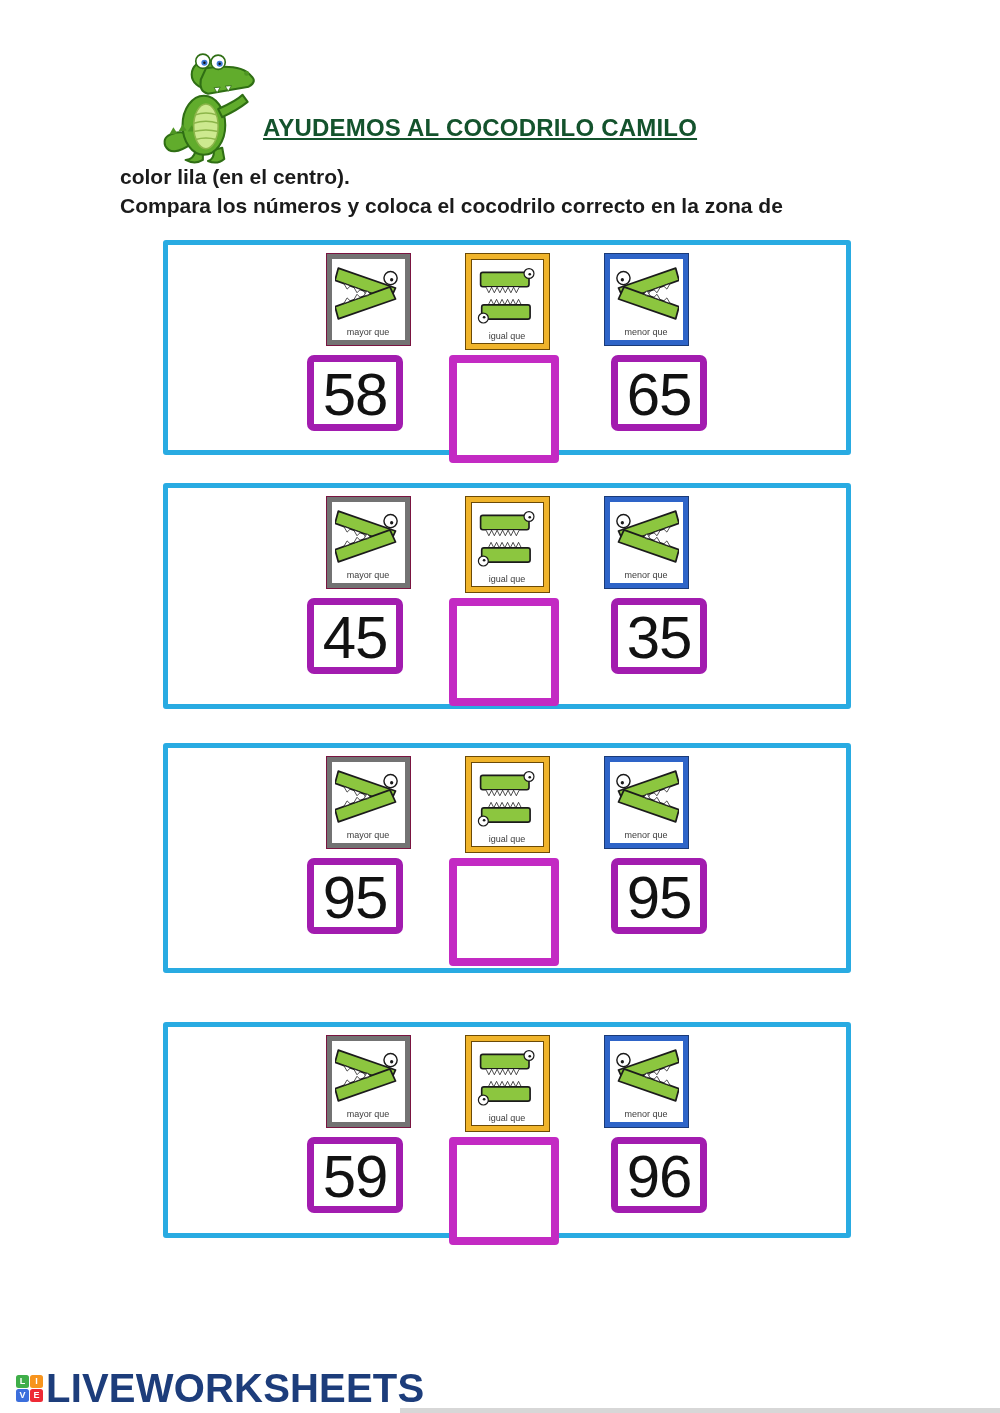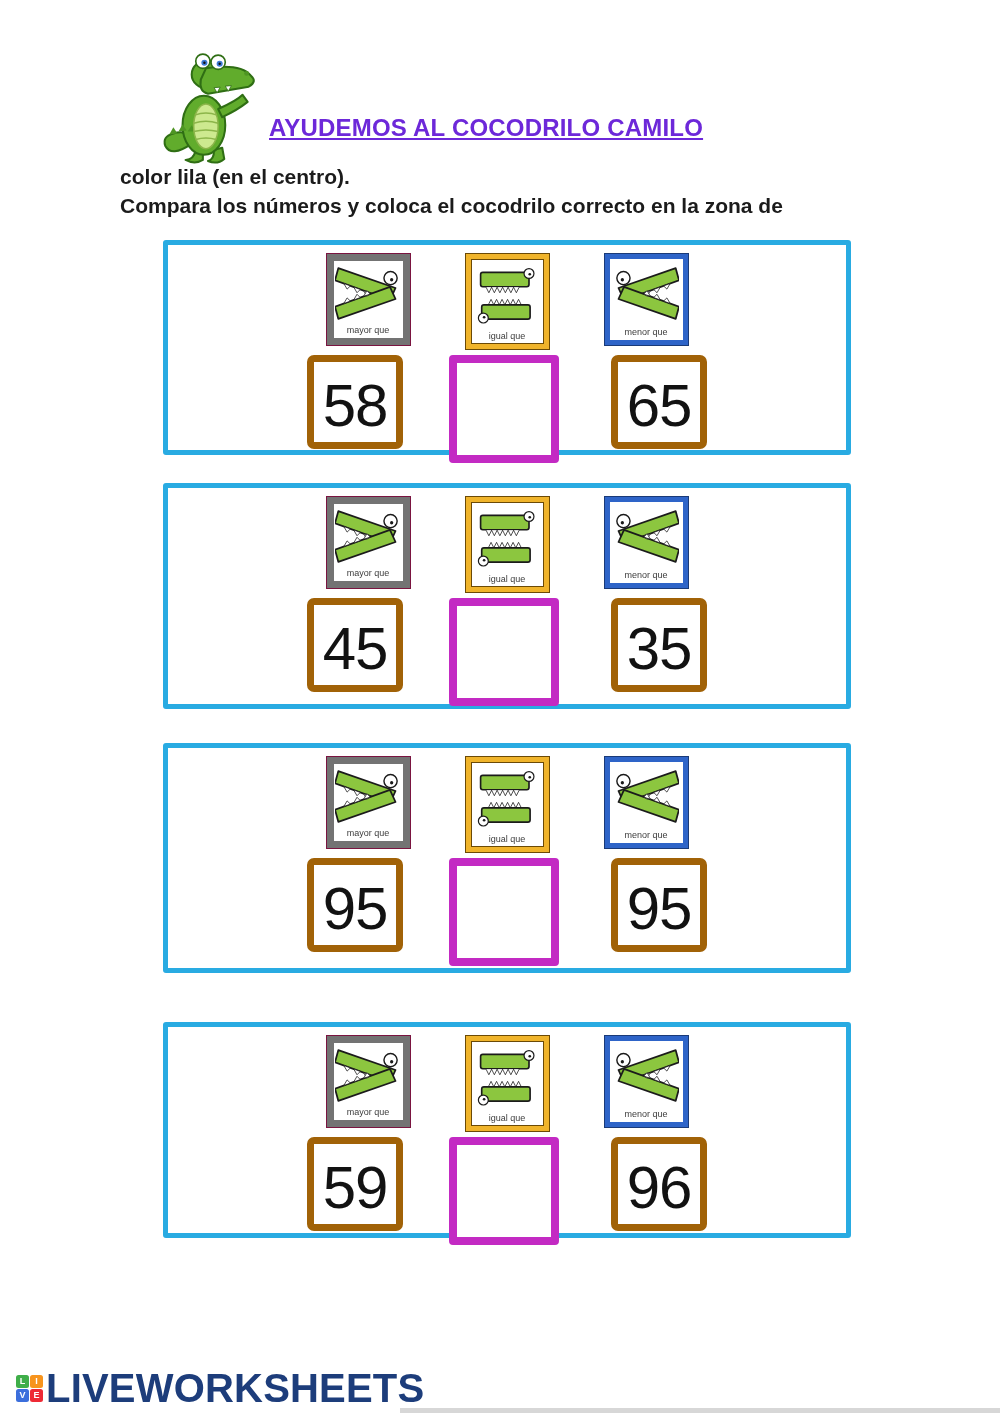--- a/index.html
+++ b/index.html
@@ -2,40 +2,40 @@
 <html><head>
 <meta charset="utf-8">
 <style>
   * { margin:0; padding:0; box-sizing:border-box; }
   html,body { background:#ffffff; }
   body { font-family:"Liberation Sans", sans-serif; }
   .page { position:relative; width:1000px; height:1413px; background:#fff; overflow:hidden; }
 
   
   .mascot { position:absolute; left:160px; top:50px; width:100px; height:114px; }
-  .title { position:absolute; left:269px; top:114px; font-size:24px; font-weight:bold;
-           color:#6d28d9; text-decoration:underline; letter-spacing:0.2px; white-space:nowrap; }
+  .title { position:absolute; left:263px; top:114px; font-size:24px; font-weight:bold;
+           color:#14532d; text-decoration:underline; letter-spacing:0.2px; white-space:nowrap; }
   .instructions { position:absolute; left:120px; top:163px; width:790px; font-size:21px;
                   font-weight:bold; color:#1b1b1b; line-height:1.38; }
 
   
   .section { position:absolute; left:163px; width:688px; border:5px solid #29ABE2;
              border-radius:3px; background:#fff; }
   .cards-row { display:flex; justify-content:center; gap:56px; margin-top:9px; }
   .card { width:83px; height:91px; background:#fff; display:flex; flex-direction:column;
           align-items:center; padding:2px 2px 3px; }
-  .card-pink { border:7px solid #737373; box-shadow:0 0 0 1px #7a1440; }
+  .card-pink { border:5px solid #737373; box-shadow:0 0 0 1px #7a1440; }
   .card-gold { border:5px solid #F0B42B; box-shadow:0 0 0 1px #6b4a06, inset 0 0 0 1px #6b4a06; height:95px; }
   .card-blue { border:5px solid #2E64C8; box-shadow:0 0 0 1px #1a3a78; }
   .card-img  { width:66px; flex:1; }
   .card-label { font-size:9px; color:#3c3c3c; line-height:1; margin-top:2px; white-space:nowrap; }
 
   .boxes-row { display:flex; justify-content:center; align-items:flex-start; margin-top:6px; }
-  .numbox { width:96px; height:94px; border:7px solid #a16207; border-radius:7px; background:#fff;
-            display:flex; align-items:flex-end; justify-content:center; }
+  .numbox { width:96px; height:76px; border:7px solid #a21caf; border-radius:7px; background:#fff;
+            display:flex; align-items:flex-start; justify-content:center; }
   .num { font-size:60px; color:#121212; letter-spacing:-1px; transform:translateY(-2px); }
   .dropbox { width:110px; height:108px; border:8px solid #C32AC3; border-radius:4px;
              background:#fff; margin:0 52px 0 46px; }
 
   
   .logo { position:absolute; left:16px; top:1366px; display:flex; align-items:center; }
   .logo-tiles { display:grid; grid-template-columns:13px 13px; grid-template-rows:13px 13px;
                 gap:1px; margin-right:3px; }
   .tile { border-radius:2.5px; color:#fff; font-size:9px; font-weight:bold; display:flex;
           align-items:center; justify-content:center; line-height:1; }

